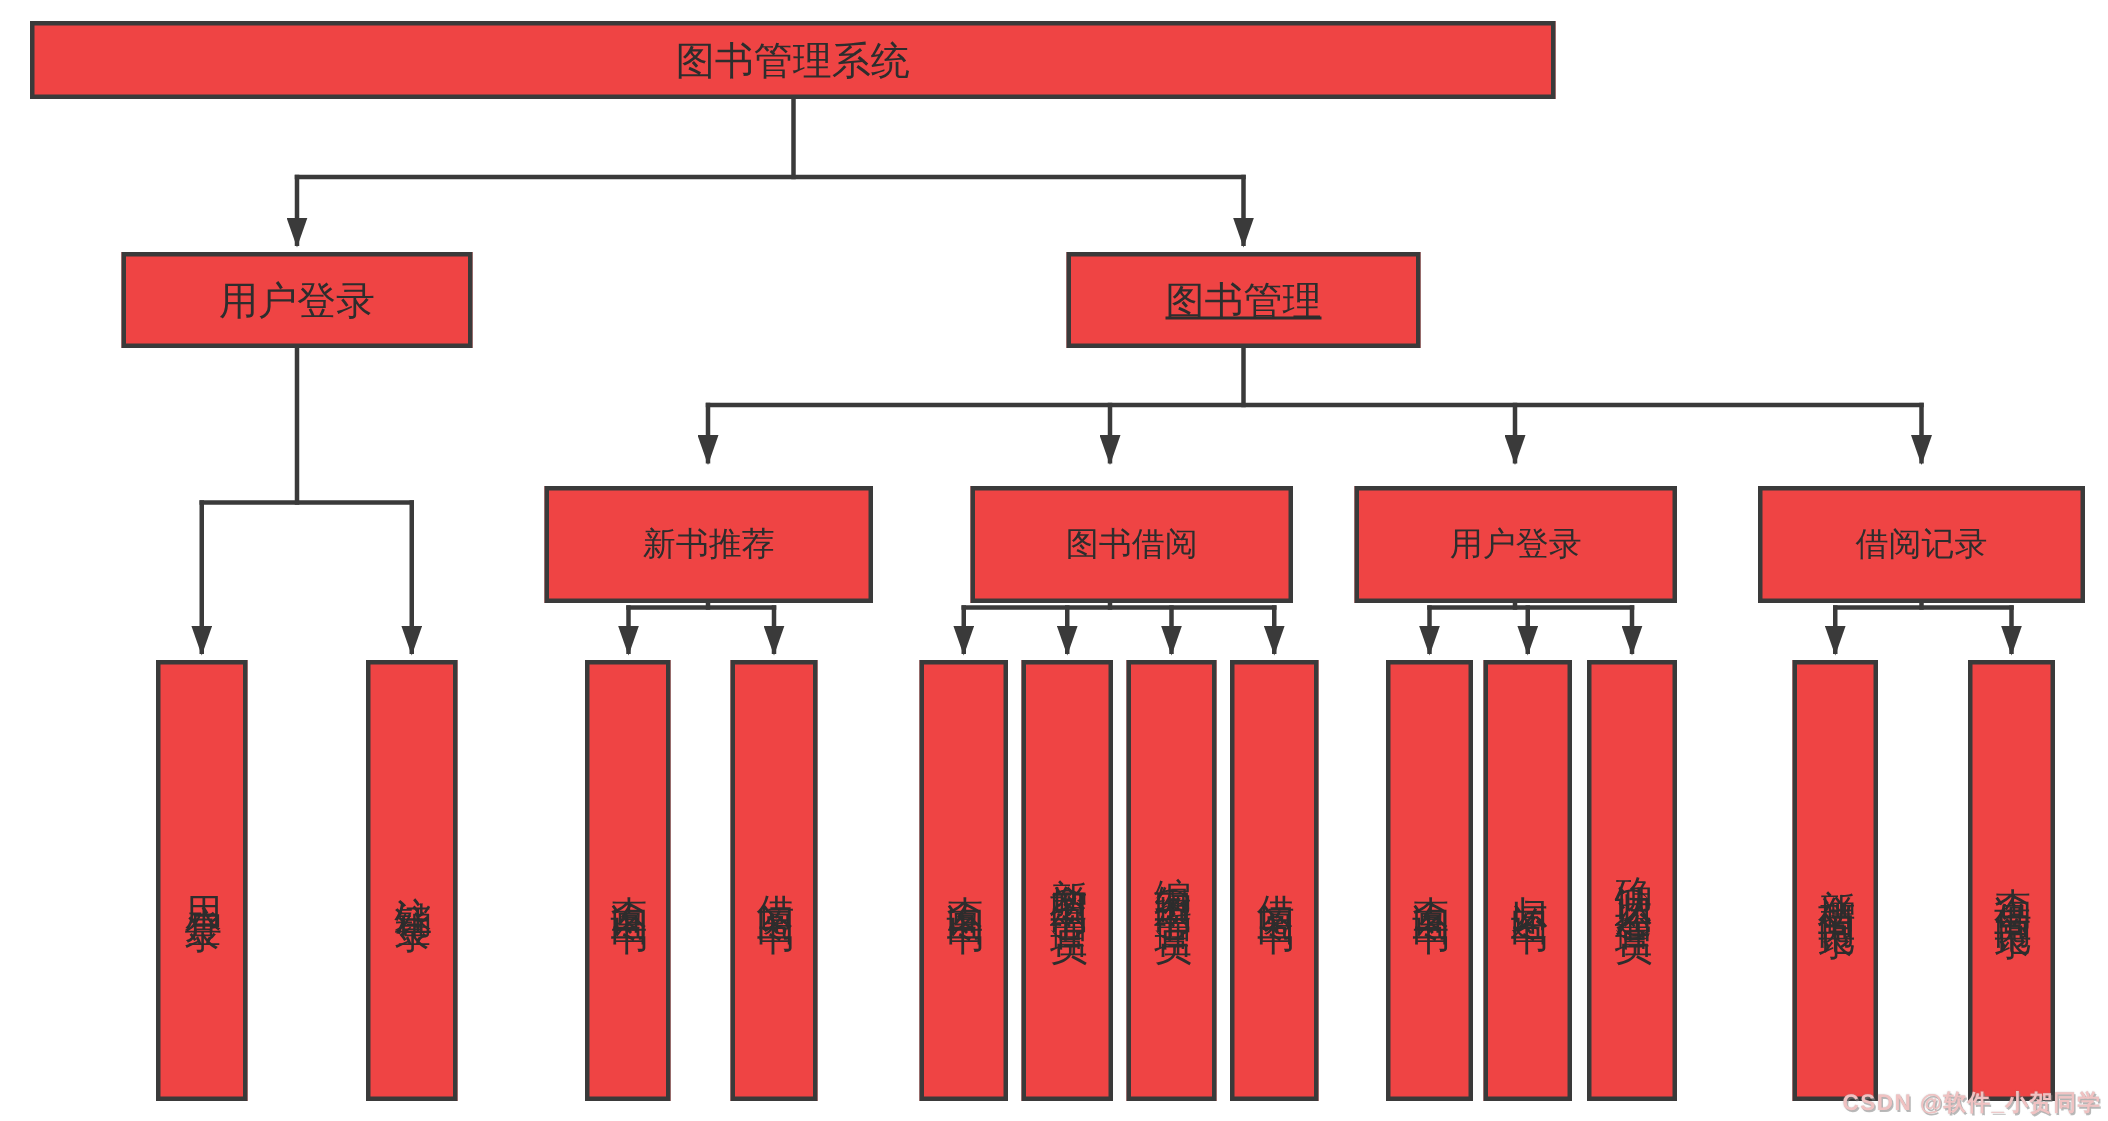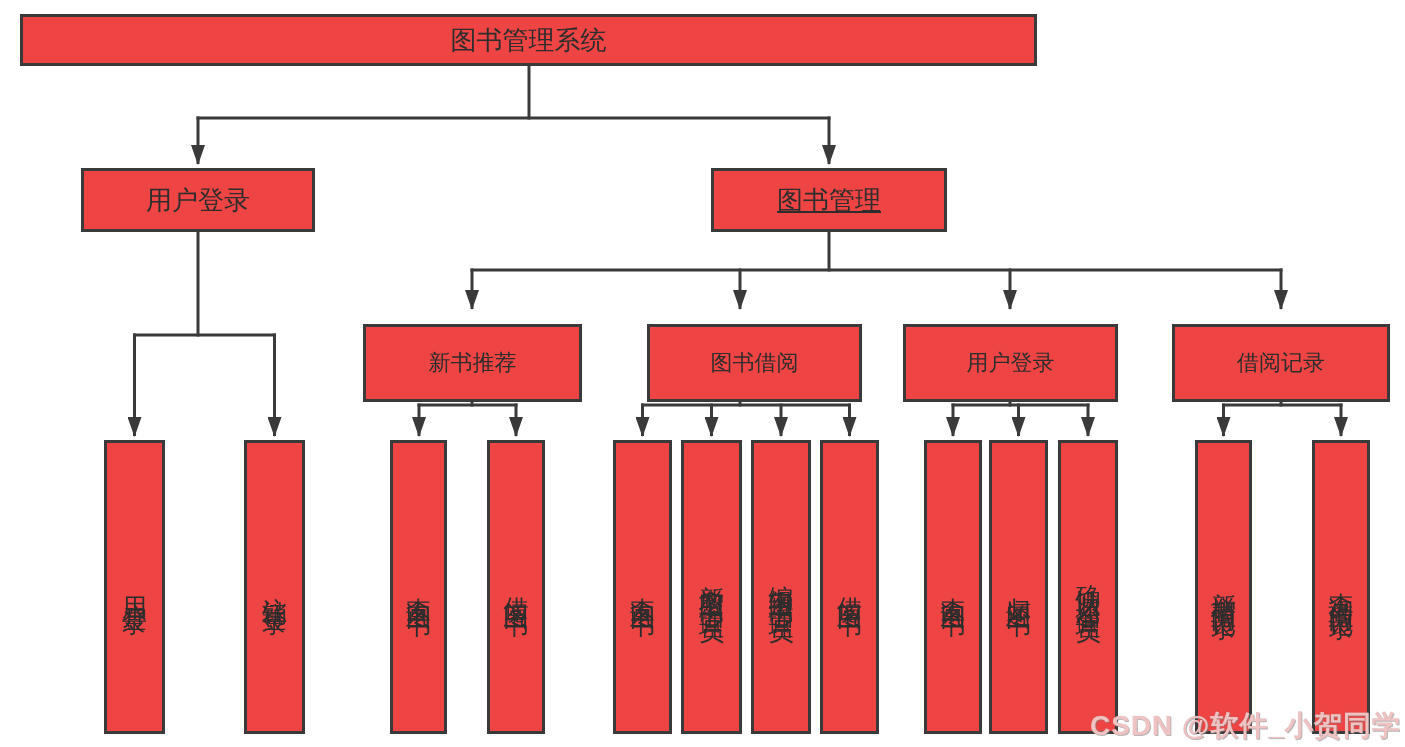--- a/index.html
+++ b/index.html
@@ -35,21 +35,21 @@
     writing-mode:vertical-rl;
     text-orientation:mixed;
     letter-spacing:5px;
     line-height:1;
     white-space:nowrap;
   }
   .watermark{
     position:absolute;
     right:4px;bottom:2px;
     z-index:3;
-    font-size:28px;
+    font-size:15px;
     font-weight:bold;
     letter-spacing:1px;
     color:var(--watermark);
     text-shadow:1px 1px 0 rgba(130,130,130,0.55), 0 0 1px rgba(150,150,150,0.6);
   }
 </style>
 </head>
 <body>
 
 <div class="stage">

